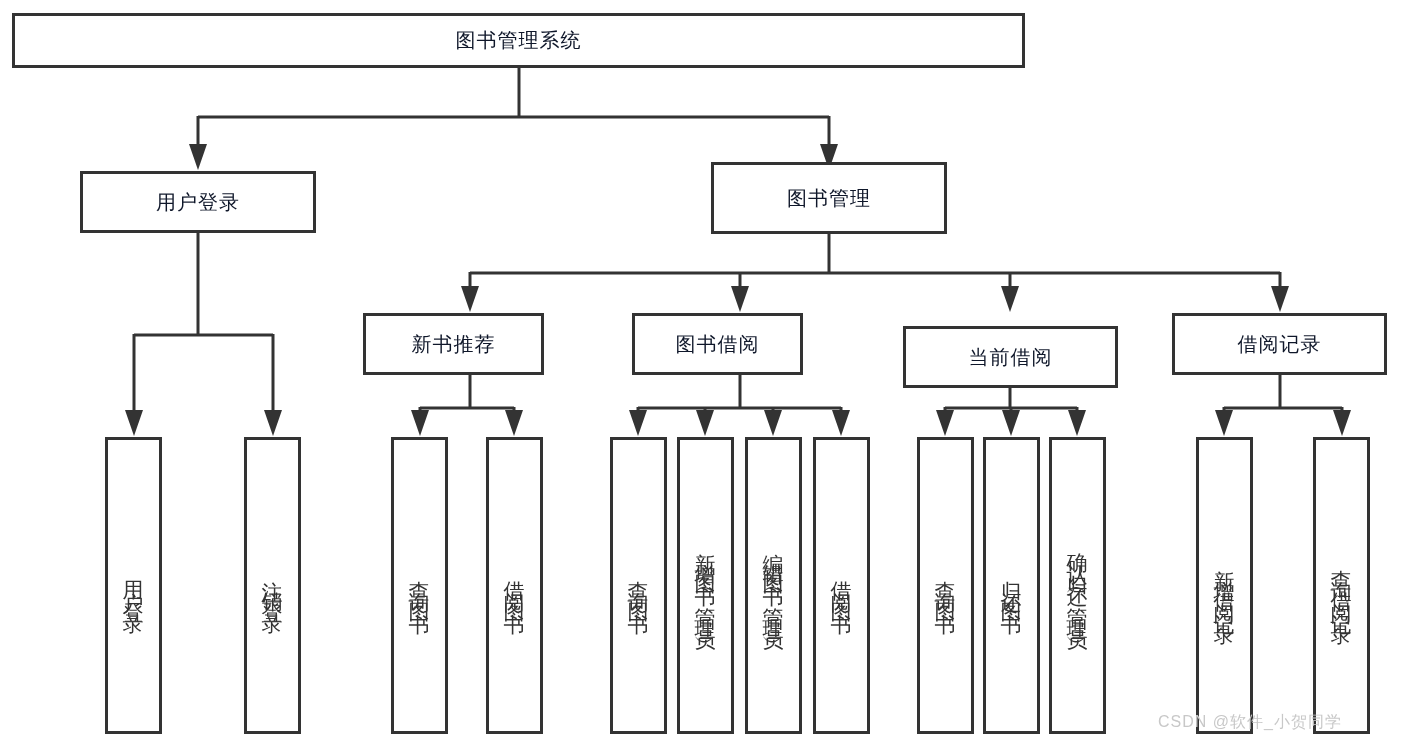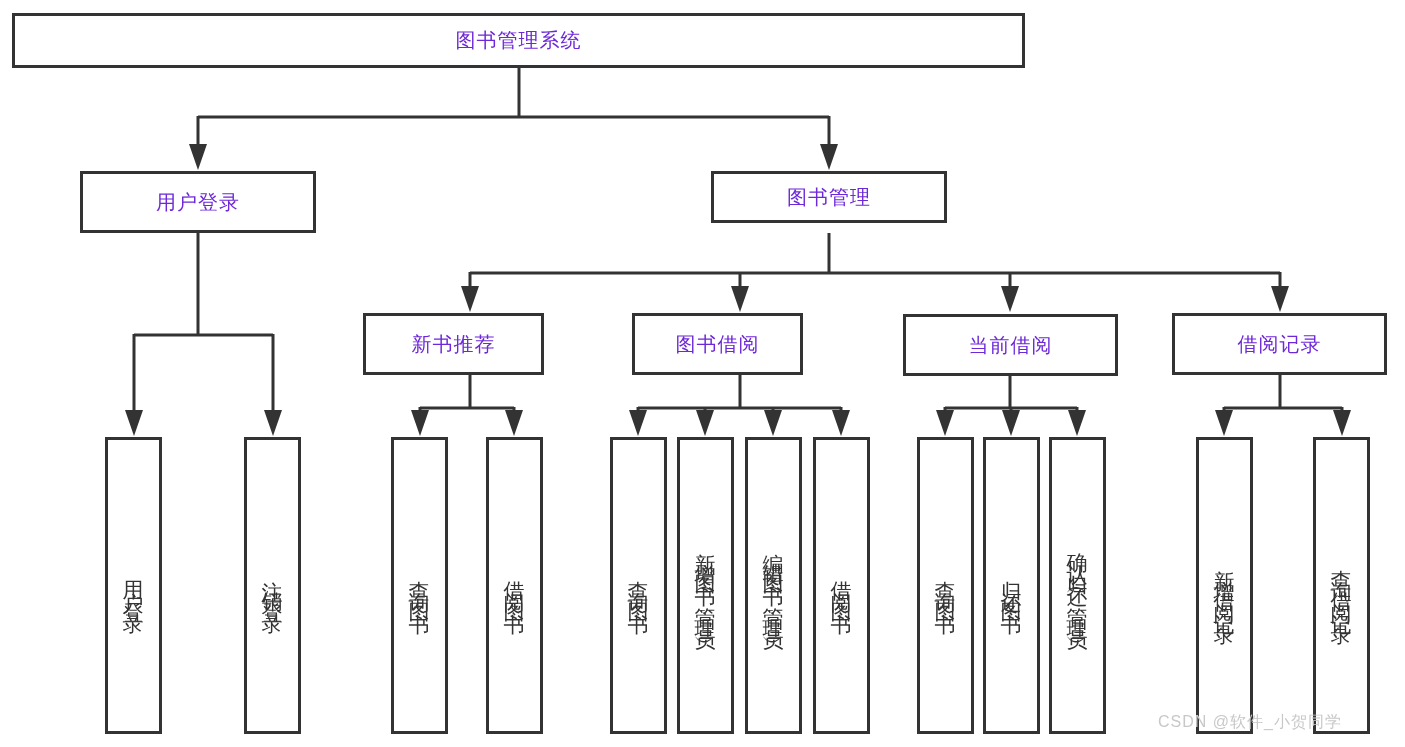--- a/index.html
+++ b/index.html
@@ -19,21 +19,21 @@
     background:#ffffff;
     display:flex;
     align-items:center;
     justify-content:center;
     z-index:2;
   }
   .hbox .lbl{
     font-size:20px;
     letter-spacing:1px;
     white-space:nowrap;
-    color:#6d28d9;
+    color:#0f172a;
   }
   .vbox .lbl{
     writing-mode:vertical-lr;
     font-size:21px;
     letter-spacing:11px;
     line-height:1;
     color:#333333;
   }
   .watermark{
     position:absolute;
@@ -116,31 +116,31 @@
     </g>
   </svg>
 
   <div class="box hbox" style="left:12px;top:13px;width:1013px;height:55px">
     <span class="lbl">图书管理系统</span>
   </div>
 
   <div class="box hbox" style="left:80px;top:171px;width:236px;height:62px">
     <span class="lbl">用户登录</span>
   </div>
-  <div class="box hbox" style="left:711px;top:171px;width:236px;height:52px">
+  <div class="box hbox" style="left:711px;top:162px;width:236px;height:72px">
     <span class="lbl">图书管理</span>
   </div>
 
   <div class="box hbox" style="left:363px;top:313px;width:181px;height:62px">
     <span class="lbl">新书推荐</span>
   </div>
   <div class="box hbox" style="left:632px;top:313px;width:171px;height:62px">
     <span class="lbl">图书借阅</span>
   </div>
-  <div class="box hbox" style="left:903px;top:314px;width:215px;height:62px">
+  <div class="box hbox" style="left:903px;top:326px;width:215px;height:62px">
     <span class="lbl">当前借阅</span>
   </div>
   <div class="box hbox" style="left:1172px;top:313px;width:215px;height:62px">
     <span class="lbl">借阅记录</span>
   </div>
 
   <div class="box vbox" style="left:105px;top:437px;width:57px;height:297px">
     <span class="lbl">用户登录</span>
   </div>
   <div class="box vbox" style="left:244px;top:437px;width:57px;height:297px">

